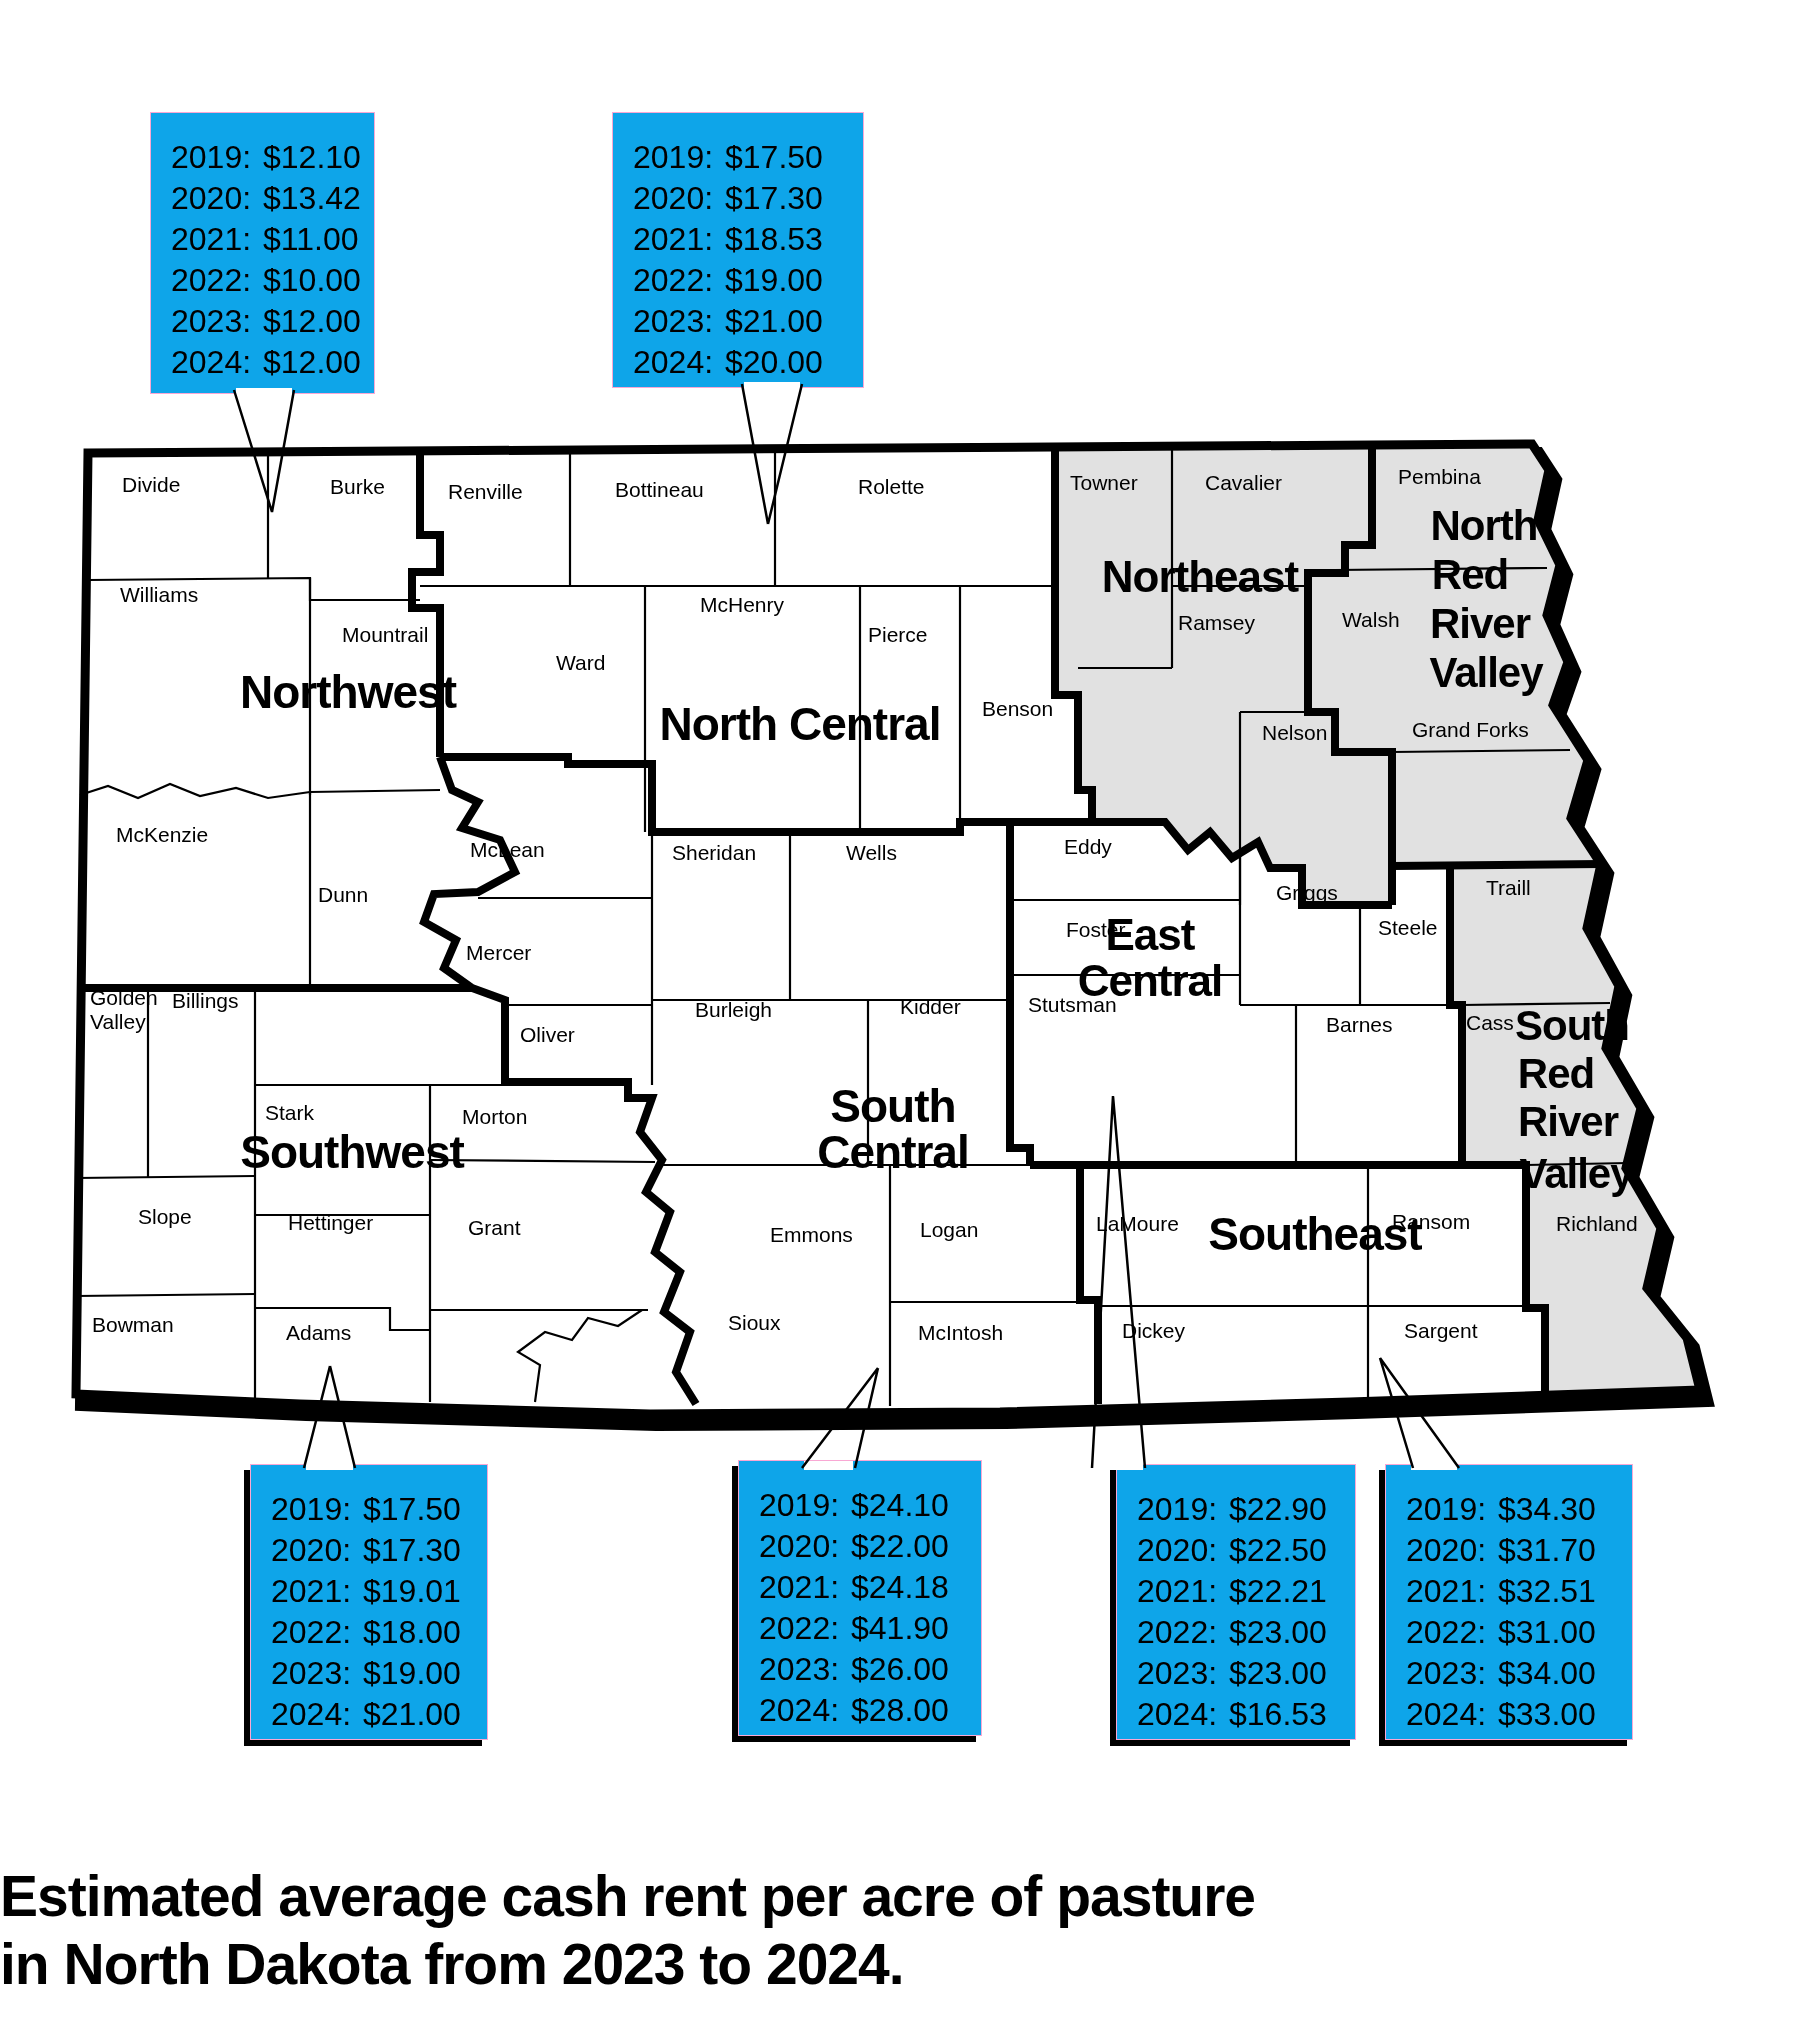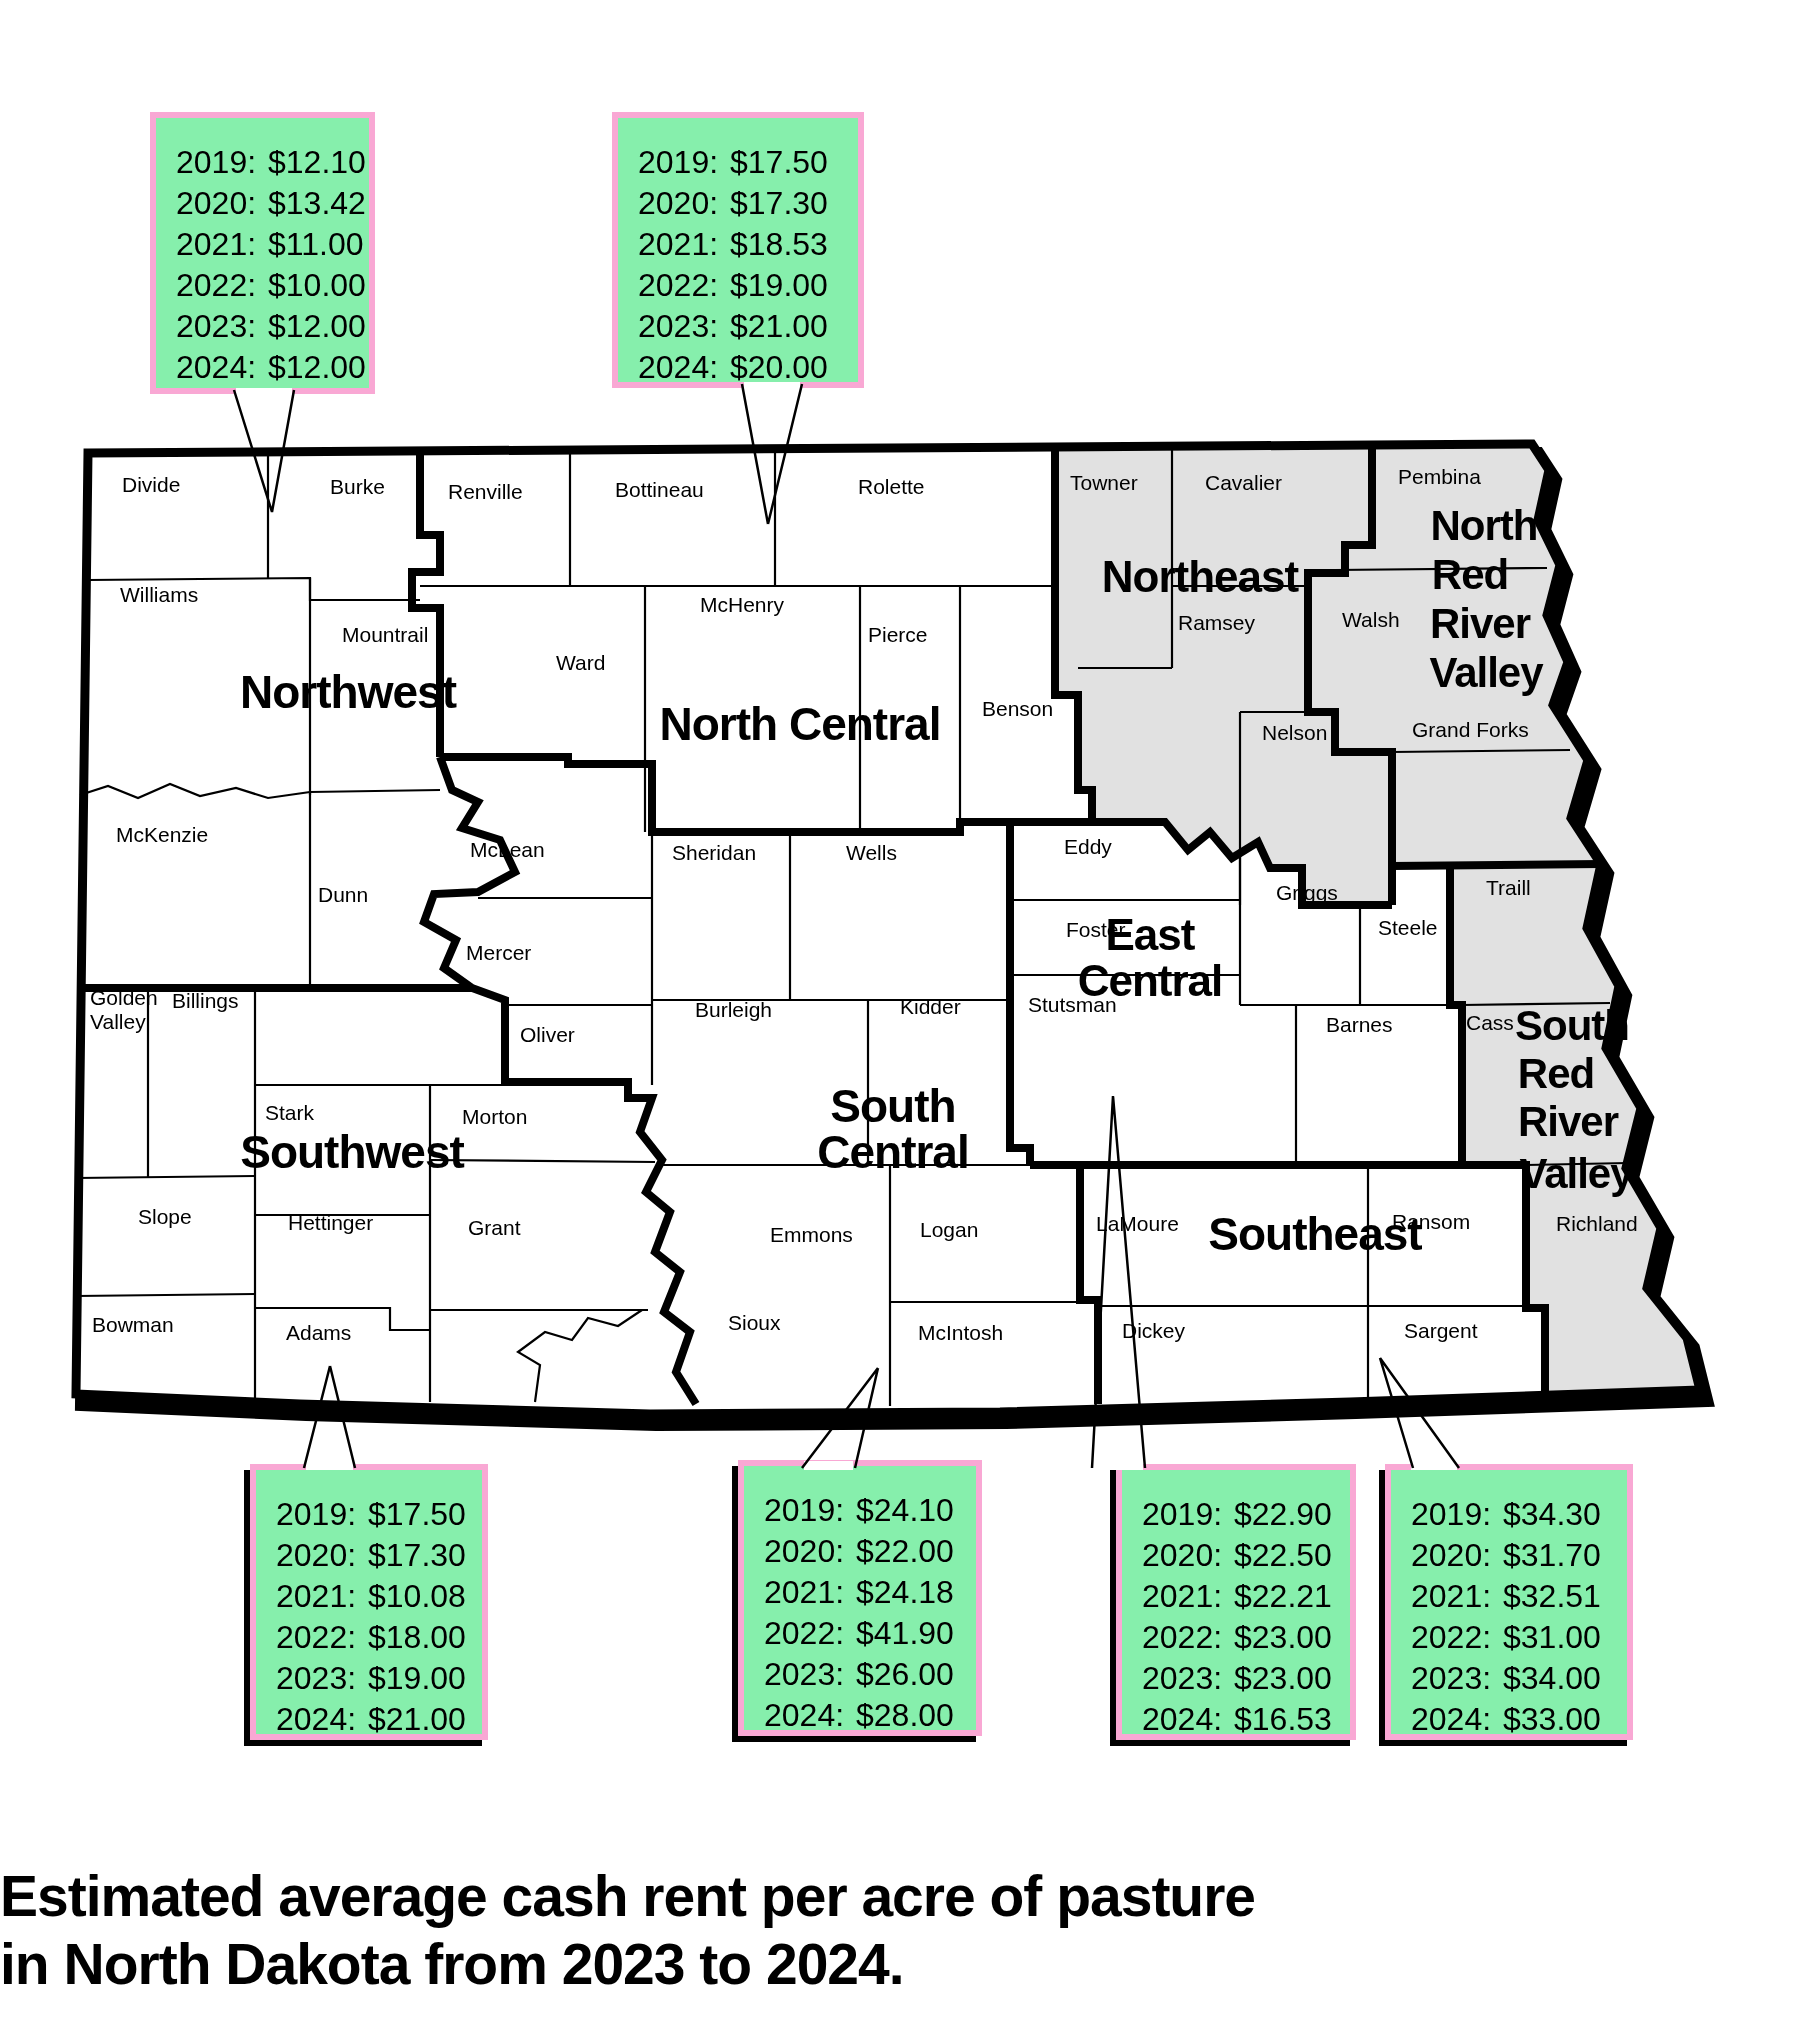--- a/index.html
+++ b/index.html
@@ -1,21 +1,21 @@
 <!DOCTYPE html>
 <html><head>
 <meta charset="utf-8">
 <style>
   html,body{margin:0;padding:0;background:#ffffff;}
   #stage{position:relative;width:1798px;height:2020px;background:#fff;overflow:hidden;
          font-family:"Liberation Sans", sans-serif;color:#000;}
   #map-svg,#pointer-svg{position:absolute;left:0;top:0;width:1798px;height:2020px;}
   #pointer-svg{pointer-events:none;}
   #callouts-layer{position:absolute;left:0;top:0;width:100%;height:100%;}
-  .callout{position:absolute;background:#86efac;border:6px solid #f9a8d4;box-sizing:border-box;
+  .callout{position:absolute;background:#0ea5e9;border:1px solid #f9a8d4;box-sizing:border-box;
            padding:24px 10px 0 20px;}
   .callout.shadow{box-shadow:-6px 6px 0 #000;}
   .callout-row{font-size:32px;line-height:41px;white-space:nowrap;}
   .callout-row .row-label{display:inline-block;min-width:92px;}
   .callout-row.bold{font-weight:400;}
   .county-label{font-size:21px;fill:#000;}
   .region-label{font-weight:700;fill:#000;letter-spacing:-1px;}
   #title{position:absolute;left:0;top:1862px;width:1798px;text-align:left;
          font-weight:700;font-size:57px;line-height:68px;letter-spacing:-1px;}
   .map-line{fill:none;stroke:#000;}
@@ -197,21 +197,21 @@
         <div class="callout-row"><span class="row-label">2019:</span><span class="row-value">$17.50</span></div>
         <div class="callout-row"><span class="row-label">2020:</span><span class="row-value">$17.30</span></div>
         <div class="callout-row"><span class="row-label">2021:</span><span class="row-value">$18.53</span></div>
         <div class="callout-row"><span class="row-label">2022:</span><span class="row-value">$19.00</span></div>
         <div class="callout-row"><span class="row-label">2023:</span><span class="row-value">$21.00</span></div>
         <div class="callout-row bold"><span class="row-label">2024:</span><span class="row-value">$20.00</span></div>
       </div>
       <div class="callout shadow" style="left: 250px; top: 1464px; width: 238px; height: 276px;">
         <div class="callout-row"><span class="row-label">2019:</span><span class="row-value">$17.50</span></div>
         <div class="callout-row"><span class="row-label">2020:</span><span class="row-value">$17.30</span></div>
-        <div class="callout-row"><span class="row-label">2021:</span><span class="row-value">$10.08</span></div>
+        <div class="callout-row"><span class="row-label">2021:</span><span class="row-value">$19.01</span></div>
         <div class="callout-row"><span class="row-label">2022:</span><span class="row-value">$18.00</span></div>
         <div class="callout-row"><span class="row-label">2023:</span><span class="row-value">$19.00</span></div>
         <div class="callout-row bold"><span class="row-label">2024:</span><span class="row-value">$21.00</span></div>
       </div>
       <div class="callout shadow" style="left: 738px; top: 1460px; width: 244px; height: 276px;">
         <div class="callout-row"><span class="row-label">2019:</span><span class="row-value">$24.10</span></div>
         <div class="callout-row"><span class="row-label">2020:</span><span class="row-value">$22.00</span></div>
         <div class="callout-row"><span class="row-label">2021:</span><span class="row-value">$24.18</span></div>
         <div class="callout-row"><span class="row-label">2022:</span><span class="row-value">$41.90</span></div>
         <div class="callout-row"><span class="row-label">2023:</span><span class="row-value">$26.00</span></div>

